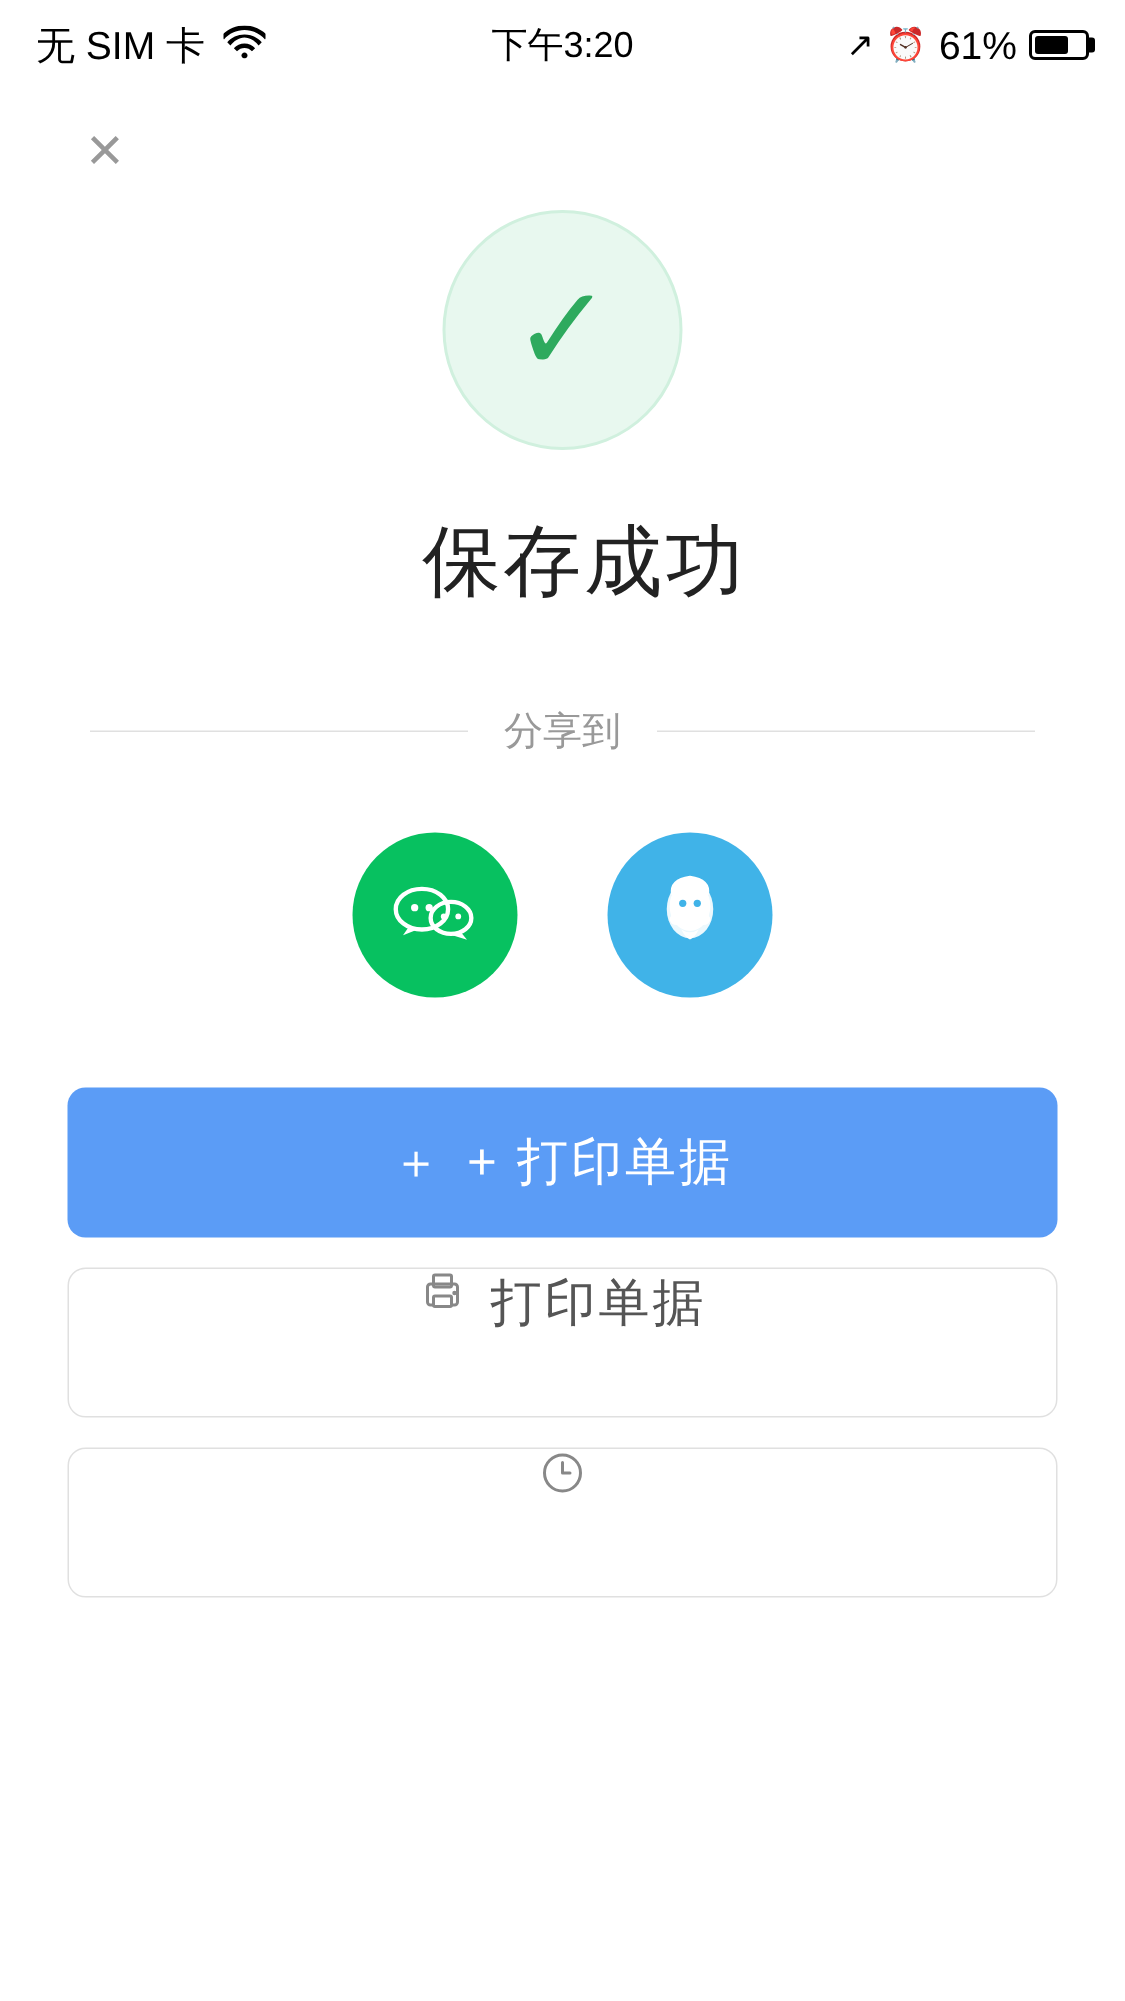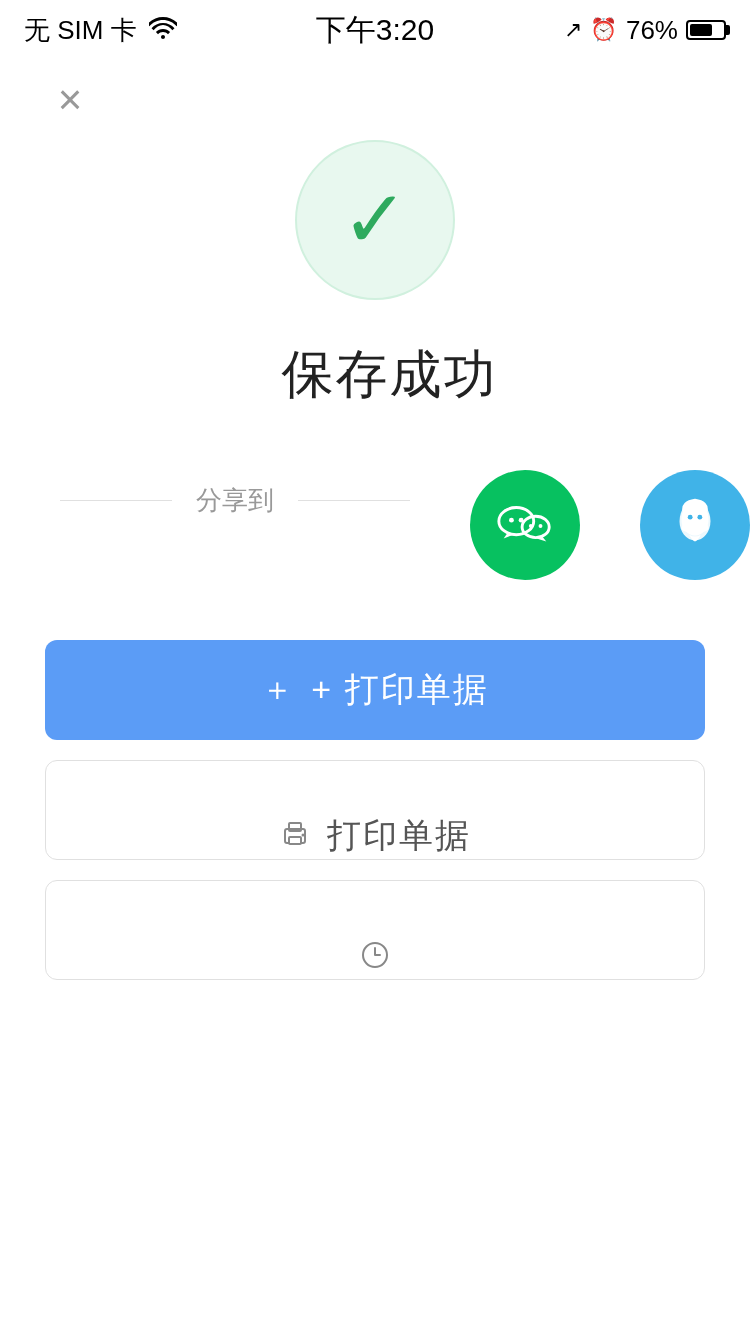--- a/index.html
+++ b/index.html
@@ -32,21 +32,21 @@
     .status-left {
       display: flex;
       align-items: center;
       gap: 12px;
       font-size: 26px;
       font-weight: 500;
       color: #000;
     }
 
     .status-center {
-      font-size: 30px;
+      font-size: 24px;
       font-weight: 500;
       color: #000;
       position: absolute;
       left: 50%;
       transform: translateX(-50%);
     }
 
     .status-right {
       display: flex;
       align-items: center;
@@ -139,21 +139,21 @@
       color: #222;
       margin-bottom: 60px;
       letter-spacing: 2px;
       margin-left: 29px;
     }
 
     
     .share-section {
       width: 100%;
       display: flex;
-      flex-direction: row;
+      flex-direction: column;
       align-items: center;
       margin-bottom: 60px;
     }
 
     .share-divider-container {
       width: 100%;
       display: flex;
       align-items: center;
       padding: 0 60px;
       margin-bottom: 50px;
@@ -223,21 +223,21 @@
     .btn-secondary {
       width: 100%;
       height: 100px;
       background: #fff;
       border: 1px solid #e0e0e0;
       border-radius: 12px;
       color: #555;
       font-size: 34px;
       font-weight: 400;
       display: flex;
-      align-items: flex-end;
+      align-items: flex-start;
       justify-content: center;
       gap: 16px;
       cursor: pointer;
       letter-spacing: 2px;
     }
 
     .btn-icon {
       font-size: 32px;
     }
 
@@ -273,21 +273,21 @@
         <path d="M14 12c2.8 0 5.3 1.2 7.1 3.1l-2.1 2.1C17.7 15.8 15.9 15 14 15s-3.7.8-5 2.2L6.9 15.1C8.7 13.2 11.2 12 14 12z" fill="#000"></path>
         <path d="M14 6C18.6 6 22.7 8 25.5 11.2l-2.1 2.1C21.1 10.5 17.8 8 14 8s-7.1 2.5-9.4 5.3L2.5 11.2C5.3 8 9.4 6 14 6z" fill="#000"></path>
         <path d="M14 0C20.3 0 25.9 2.8 29.8 7.2L27.7 9.3C24.3 5.3 19.4 3 14 3S3.7 5.3.3 9.3L-1.8 7.2C2.1 2.8 7.7 0 14 0z" fill="#000"></path>
       </svg>
     </span>
   </div>
   <div class="status-center">下午3:20</div>
   <div class="status-right">
     <span style="font-size:22px;">↗</span>
     <span style="font-size:22px;">⏰</span>
-    <span>76%</span>
+    <span>61%</span>
     <div class="battery-body">
       <div class="battery-fill"></div>
     </div>
   </div>
 </div>
 
 <div class="close-button">
   <span class="close-x">×</span>
 </div>
 

